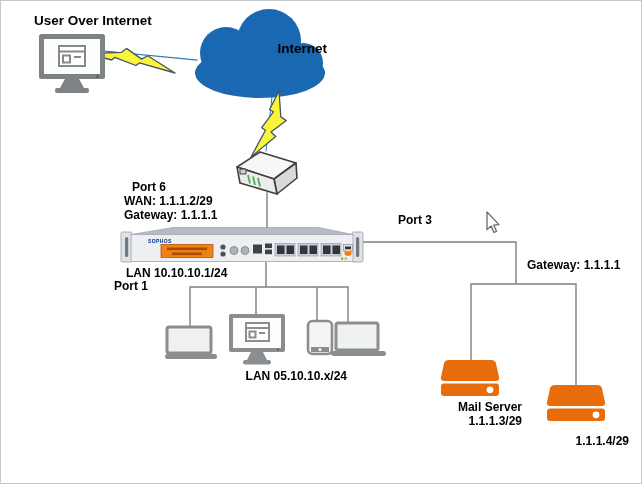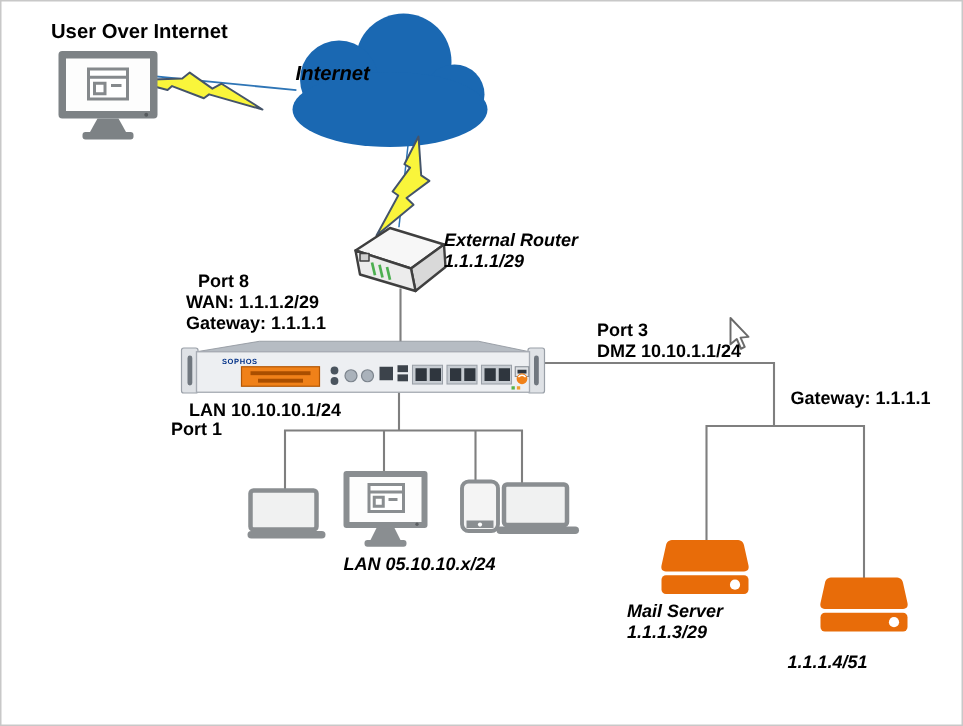--- a/index.html
+++ b/index.html
@@ -3,21 +3,21 @@
 <meta charset="utf-8">
 <style>
   html,body{margin:0;padding:0;background:#fff;}
   #stage{position:relative;width:642px;height:484px;background:#ffffff;
          border:1px solid #c8c8c8;box-sizing:border-box;overflow:hidden;
          font-family:"Liberation Sans",sans-serif;padding-left:44px;}
   #art{position:absolute;left:0;top:0;}
   .lbl{position:absolute;font:bold 12px/14px "Liberation Sans",sans-serif;
        color:#000;white-space:nowrap;}
   .big{font-size:13.5px;line-height:15px;}
-  .center{text-align:left;font-style:italic;}
+  .center{text-align:right;}
 </style>
 </head>
 <body>
 
 <div id="stage">
 
 <svg id="art" width="642" height="484" viewBox="0 0 642 484">
 
   <g fill="none" stroke-linecap="square">
 
@@ -181,45 +181,40 @@
 
   <g transform="translate(486,211)">
     <polygon points="0,0 0,17.5 4.2,14 7,20.5 9.5,19.3 6.7,13.1 12,12.6" fill="#ffffff" stroke="#6a6a6a" stroke-width="1.3" stroke-linejoin="round"></polygon>
   </g>
 </svg>
 
 <div class="lbl big" style="left:33px;top:12px">User Over Internet</div>
 
 <div class="lbl big center" style="left:196px;top:40px;width:130px">Internet</div>
 
-<div class="lbl center" style="left:295px;top:152px;width:116px">
-  <div>External Router</div>
-  <div>1.1.1.1/29</div>
-</div>
 
 <div class="lbl" style="left:123px;top:179px">
-  <div style="padding-left:8px">Port 8</div>
+  <div style="padding-left:8px">Port 6</div>
   <div>WAN: 1.1.1.2/29</div>
   <div>Gateway: 1.1.1.1</div>
 </div>
 
 <div class="lbl" style="left:397px;top:212px">
   <div>Port 3</div>
-  <div>DMZ 10.10.1.1/24</div>
 </div>
 
 <div class="lbl" style="left:526px;top:257px">Gateway: 1.1.1.1</div>
 
 <div class="lbl" style="left:125px;top:265px">LAN 10.10.10.1/24</div>
 <div class="lbl" style="left:113px;top:278px">Port 1</div>
 
 <div class="lbl center" style="left:228px;top:368px;width:118px">LAN 05.10.10.x/24</div>
 
 <div class="lbl center" style="left:417px;top:399px;width:104px">
   <div>Mail Server</div>
   <div>1.1.1.3/29</div>
 </div>
 
 <div class="lbl center" style="left:524px;top:433px;width:104px">
-  <div>1.1.1.4/51</div>
+  <div>1.1.1.4/29</div>
 </div>
 
 </div>
 
 </body></html>

